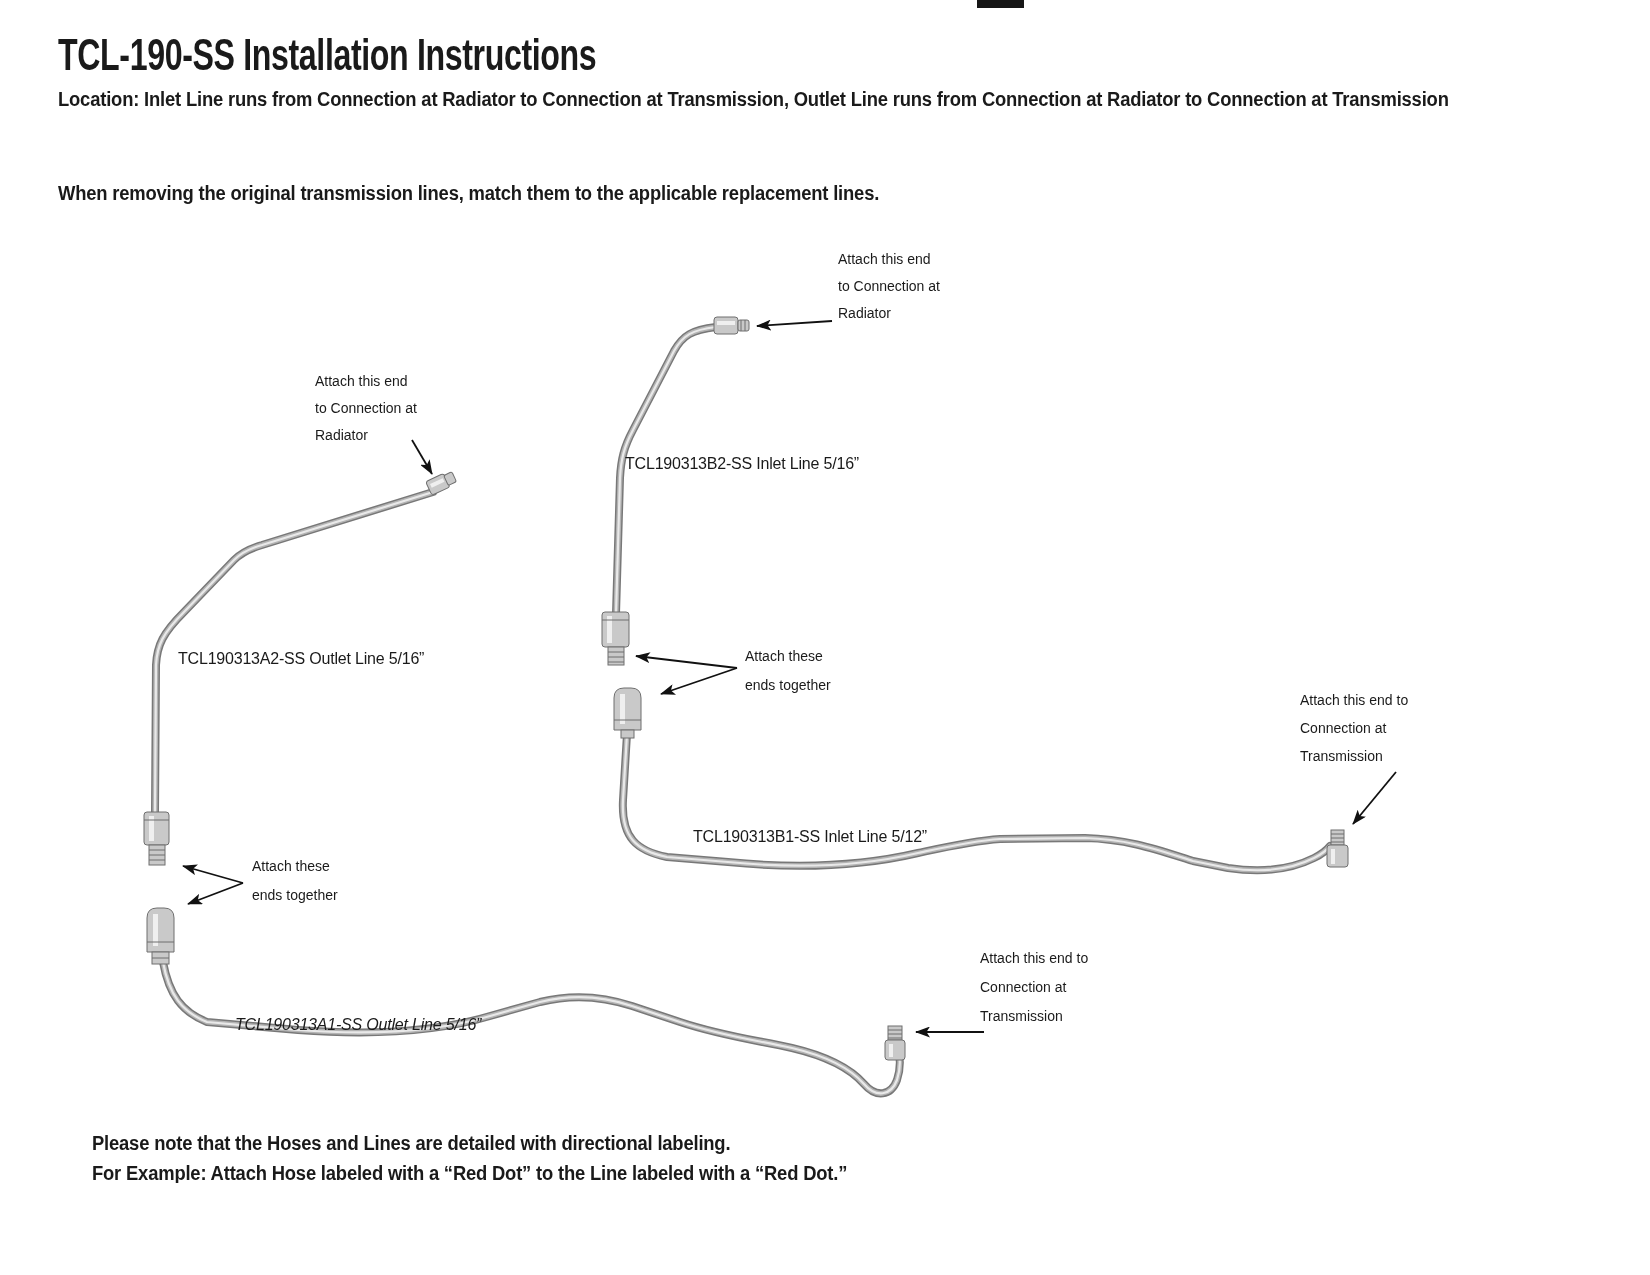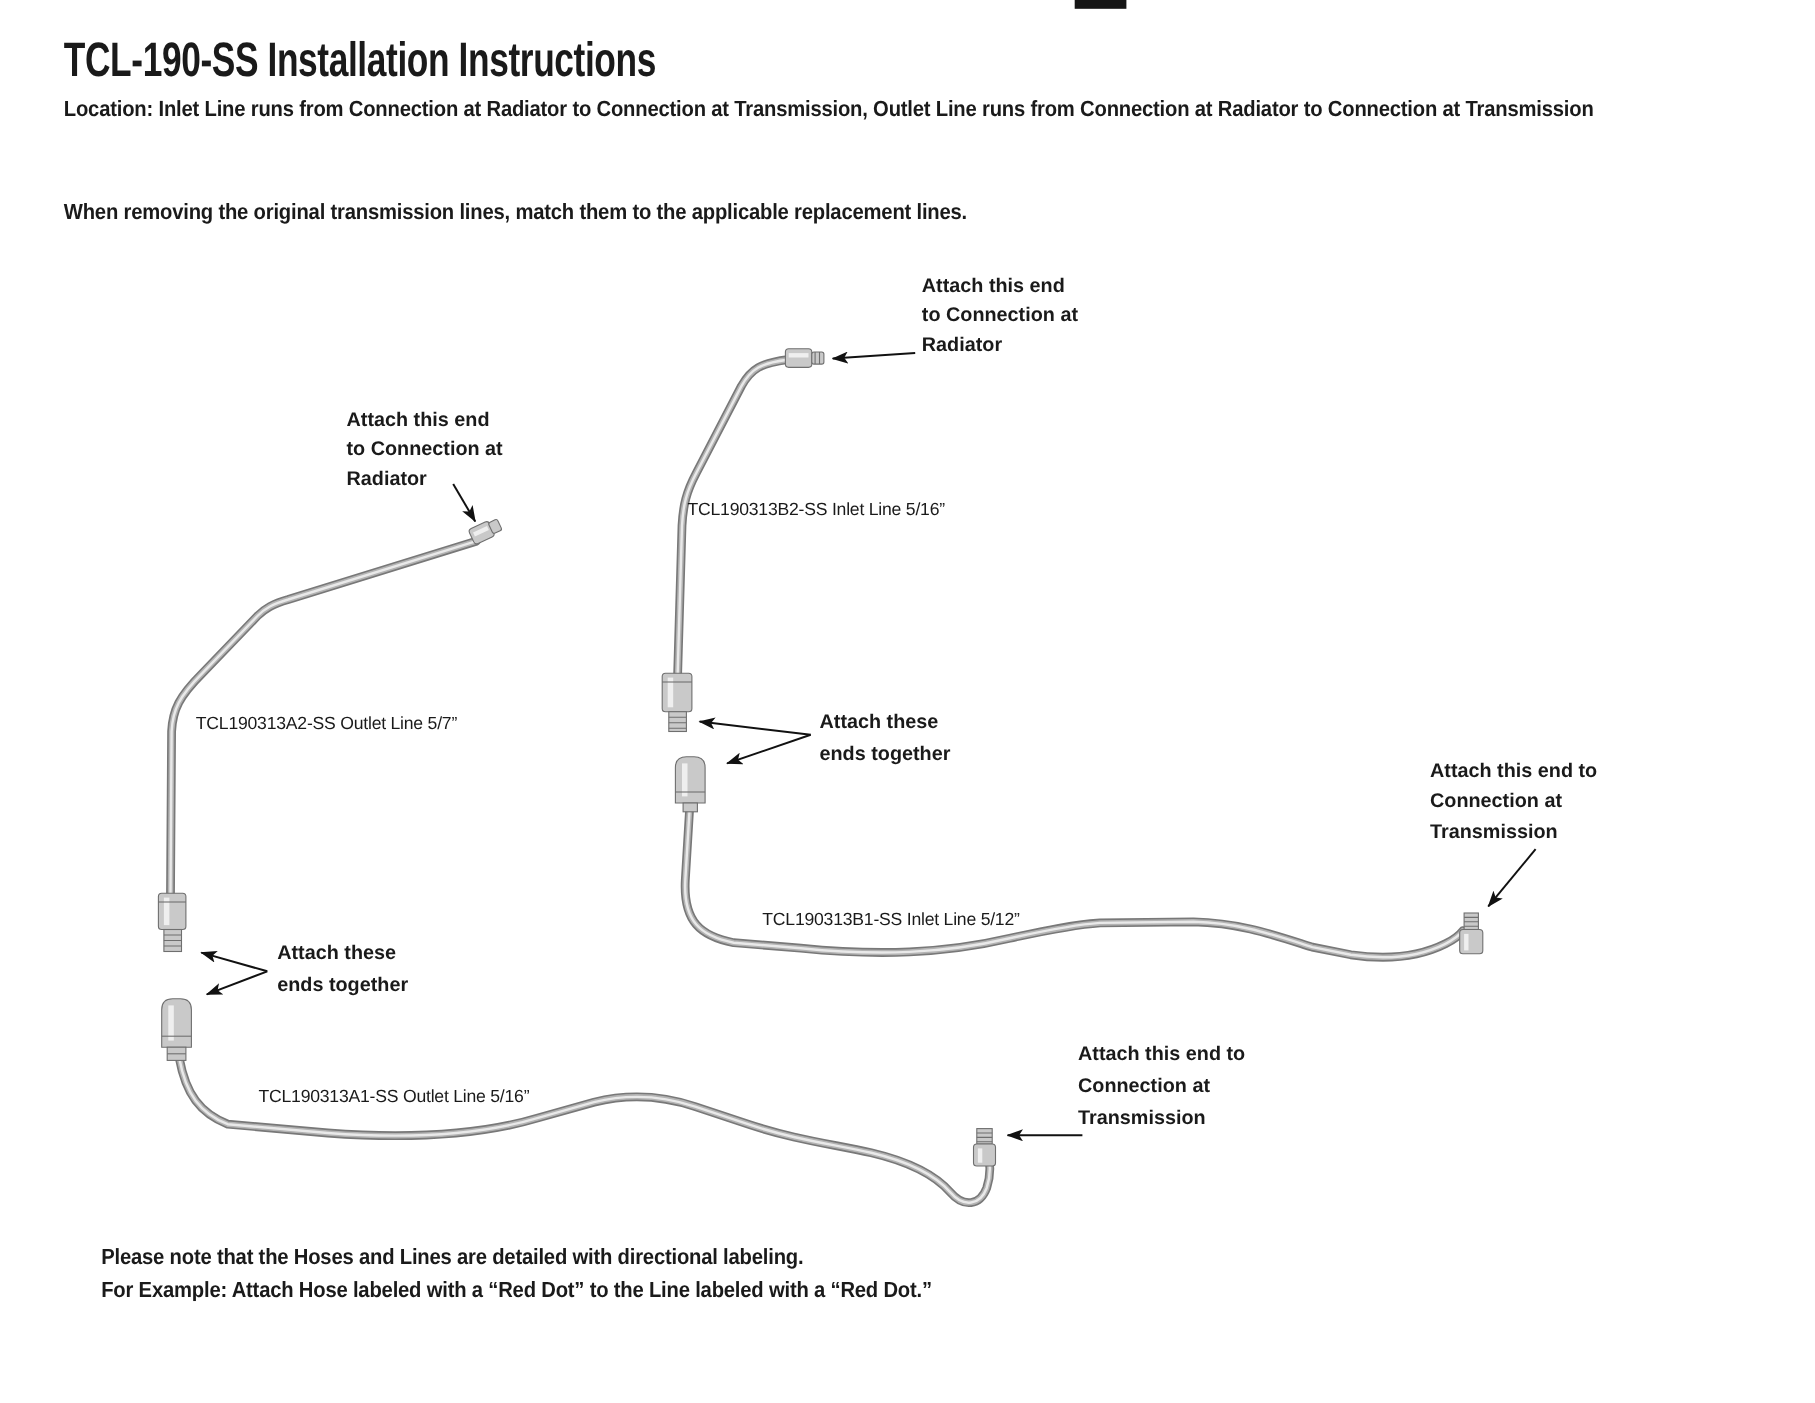--- a/index.html
+++ b/index.html
@@ -3,21 +3,21 @@
 <meta charset="utf-8">
 <style>
   html,body{margin:0;padding:0;background:#ffffff;}
   .page{position:relative;width:1650px;height:1183px;background:#ffffff;
         font-family:"Liberation Sans",sans-serif;color:#1a1a1a;overflow:hidden;}
   .abs{position:absolute;}
   .title{font-weight:bold;font-size:44px;white-space:nowrap;
          transform:scaleX(0.73);transform-origin:left top;letter-spacing:-0.5px;}
   .bcond{font-weight:bold;font-size:20px;line-height:30px;
          transform:scaleX(0.92);transform-origin:left top;letter-spacing:-0.2px;}
-  .ann{font-size:18px;line-height:27px;white-space:nowrap;font-weight:bold;}
+  .ann{font-size:14px;line-height:27px;white-space:nowrap;}
   .plabel{font-size:16px;white-space:nowrap;letter-spacing:-0.2px;}
   .topbar{background:#161616;}
   svg{display:block;}
   .tube-base{fill:none;stroke:#787878;stroke-width:8;stroke-linecap:round;stroke-linejoin:round;}
   .tube-mid{fill:none;stroke:#b3b3b3;stroke-width:5;stroke-linecap:round;stroke-linejoin:round;}
   .tube-hi{fill:none;stroke:#e9e9e9;stroke-width:2.2;stroke-linecap:round;stroke-linejoin:round;}
   .fit{fill:#c9c9c9;stroke:#6f6f6f;stroke-width:1;}
   .fit-hi{fill:#efefef;stroke:none;}
   .thread{stroke:#6f6f6f;stroke-width:1;fill:none;}
   .arrow{stroke:#111111;stroke-width:1.8;fill:none;}
@@ -122,23 +122,23 @@
       <line class="arrow" x1="737" y1="668" x2="636" y2="656" marker-end="url(#ah)"></line>
       <line class="arrow" x1="737" y1="668" x2="661" y2="694" marker-end="url(#ah)"></line>
       <line class="arrow" x1="243" y1="883" x2="183" y2="866" marker-end="url(#ah)"></line>
       <line class="arrow" x1="243" y1="883" x2="188" y2="904" marker-end="url(#ah)"></line>
       <line class="arrow" x1="1396" y1="772" x2="1353" y2="824" marker-end="url(#ah)"></line>
       <line class="arrow" x1="984" y1="1032" x2="916" y2="1032" marker-end="url(#ah)"></line>
     </g>
   </svg>
 
   <div class="abs plabel" style="left:625px;top:455px;">TCL190313B2-SS Inlet Line 5/16”</div>
-  <div class="abs plabel" style="left:178px;top:650px;">TCL190313A2-SS Outlet Line 5/7”</div>
+  <div class="abs plabel" style="left:178px;top:650px;">TCL190313A2-SS Outlet Line 5/16”</div>
   <div class="abs plabel" style="left:693px;top:828px;">TCL190313B1-SS Inlet Line 5/12”</div>
-  <div class="abs plabel" style="left:235px;top:989px;">TCL190313A1-SS Outlet Line 5/16”</div>
+  <div class="abs plabel" style="left:235px;top:1016px;font-style:italic;">TCL190313A1-SS Outlet Line 5/16”</div>
 
   <div class="abs ann" style="left:838px;top:246px;">
     <div>Attach this end</div>
     <div>to Connection at</div>
     <div>Radiator</div>
   </div>
 
   <div class="abs ann" style="left:315px;top:368px;">
     <div>Attach this end</div>
     <div>to Connection at</div>

